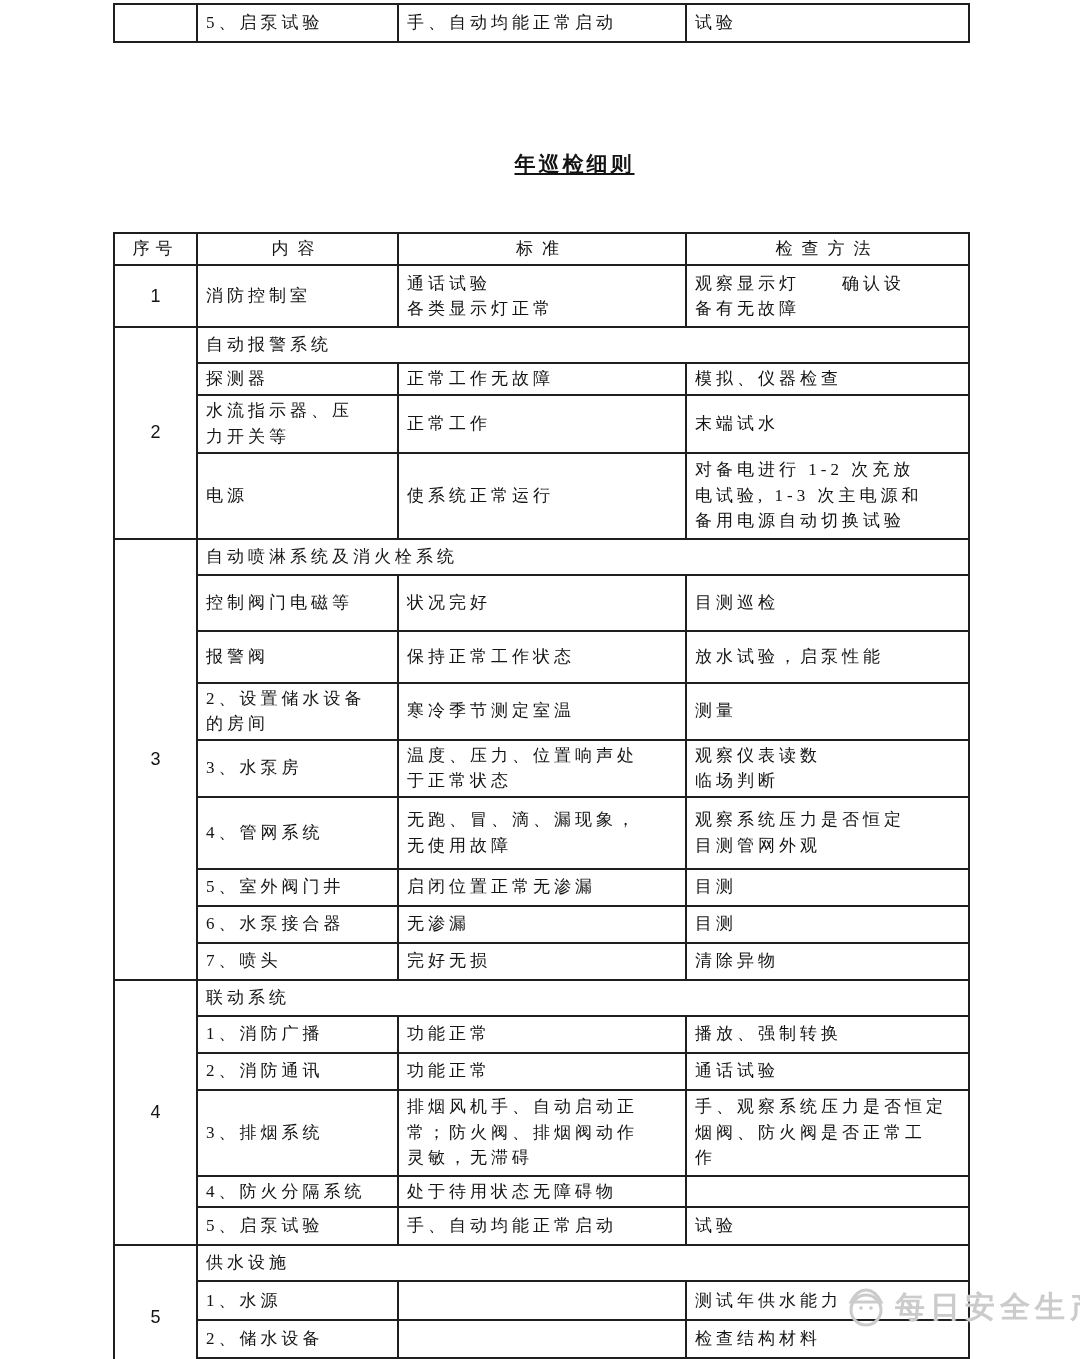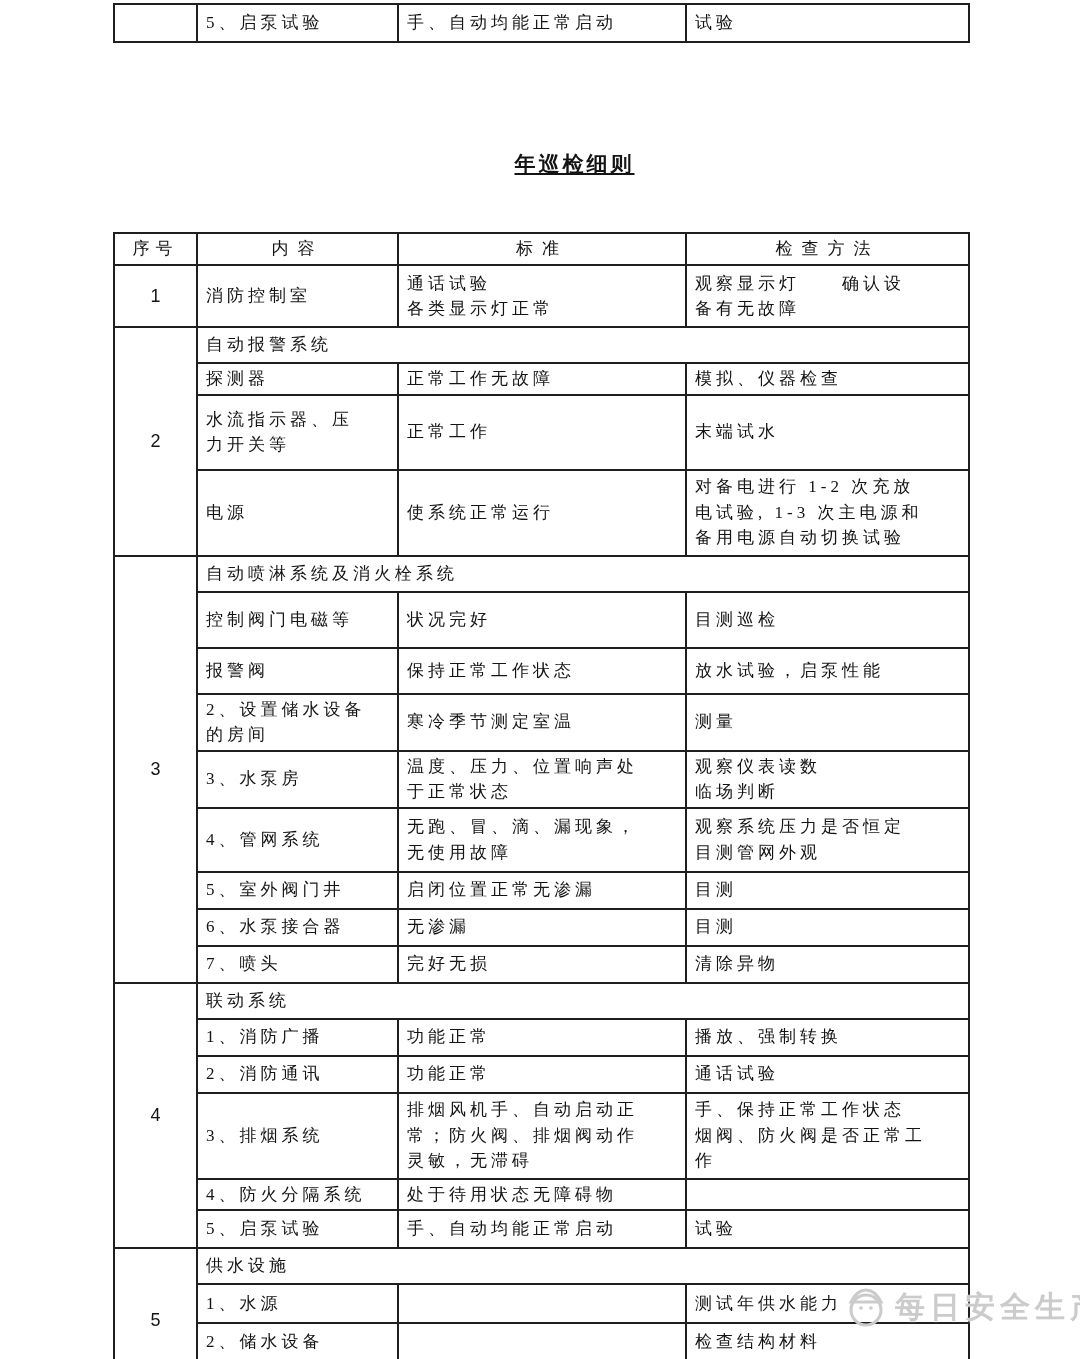--- a/index.html
+++ b/index.html
@@ -87,21 +87,21 @@
 
   <tr style="height:36px">
     <td class="num-cell" rowspan="4">2</td>
     <td colspan="3">自动报警系统</td>
   </tr>
   <tr style="height:24px">
     <td>探测器</td>
     <td>正常工作无故障</td>
     <td>模拟、仪器检查</td>
   </tr>
-  <tr style="height:75px">
+  <tr style="height:58px">
     <td>水流指示器、压
 力开关等</td>
     <td>正常工作</td>
     <td>末端试水</td>
   </tr>
   <tr style="height:86px">
     <td>电源</td>
     <td>使系统正常运行</td>
     <td>对备电进行 1-2 次充放
 电试验, 1-3 次主电源和
@@ -110,39 +110,39 @@
 
   <tr style="height:36px">
     <td class="num-cell" rowspan="9">3</td>
     <td colspan="3">自动喷淋系统及消火栓系统</td>
   </tr>
   <tr style="height:56px">
     <td>控制阀门电磁等</td>
     <td>状况完好</td>
     <td>目测巡检</td>
   </tr>
-  <tr style="height:46px">
+  <tr style="height:52px">
     <td>报警阀</td>
     <td>保持正常工作状态</td>
     <td>放水试验，启泵性能</td>
   </tr>
   <tr style="height:57px">
     <td>2、设置储水设备
 的房间</td>
     <td>寒冷季节测定室温</td>
     <td>测量</td>
   </tr>
   <tr style="height:57px">
     <td>3、水泵房</td>
     <td>温度、压力、位置响声处
 于正常状态</td>
     <td>观察仪表读数
 临场判断</td>
   </tr>
-  <tr style="height:64px">
+  <tr style="height:72px">
     <td>4、管网系统</td>
     <td>无跑、冒、滴、漏现象，
 无使用故障</td>
     <td>观察系统压力是否恒定
 目测管网外观</td>
   </tr>
   <tr style="height:37px">
     <td>5、室外阀门井</td>
     <td>启闭位置正常无渗漏</td>
     <td>目测</td>
@@ -170,21 +170,21 @@
   <tr style="height:37px">
     <td>2、消防通讯</td>
     <td>功能正常</td>
     <td>通话试验</td>
   </tr>
   <tr style="height:86px">
     <td>3、排烟系统</td>
     <td>排烟风机手、自动启动正
 常；防火阀、排烟阀动作
 灵敏，无滞碍</td>
-    <td>手、保持正常工作状态
+    <td>手、观察系统压力是否恒定
 烟阀、防火阀是否正常工
 作</td>
   </tr>
   <tr style="height:21px">
     <td>4、防火分隔系统</td>
     <td>处于待用状态无障碍物</td>
     <td></td>
   </tr>
   <tr style="height:38px">
     <td>5、启泵试验</td>

